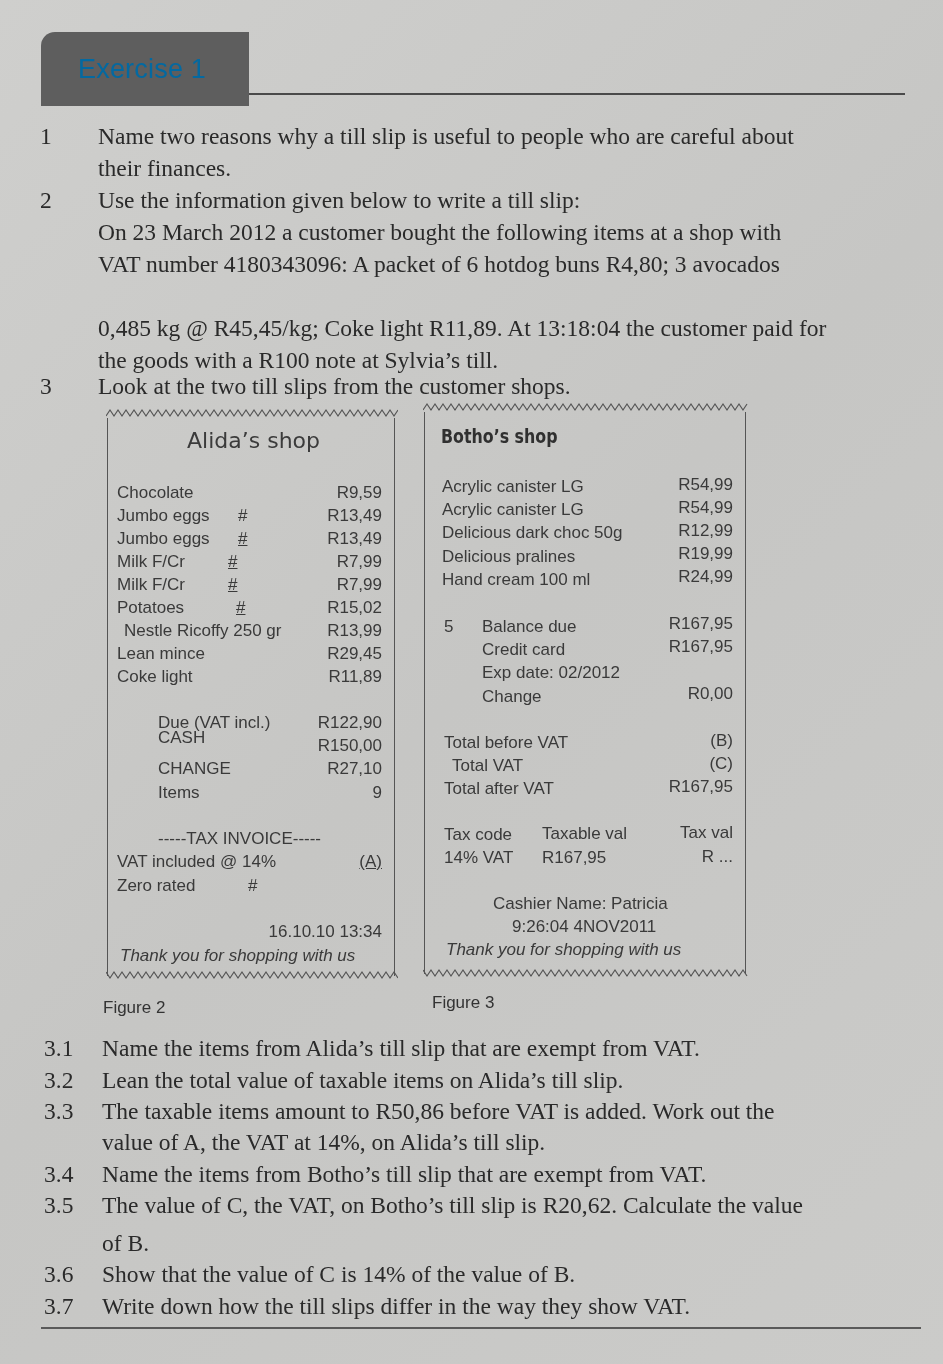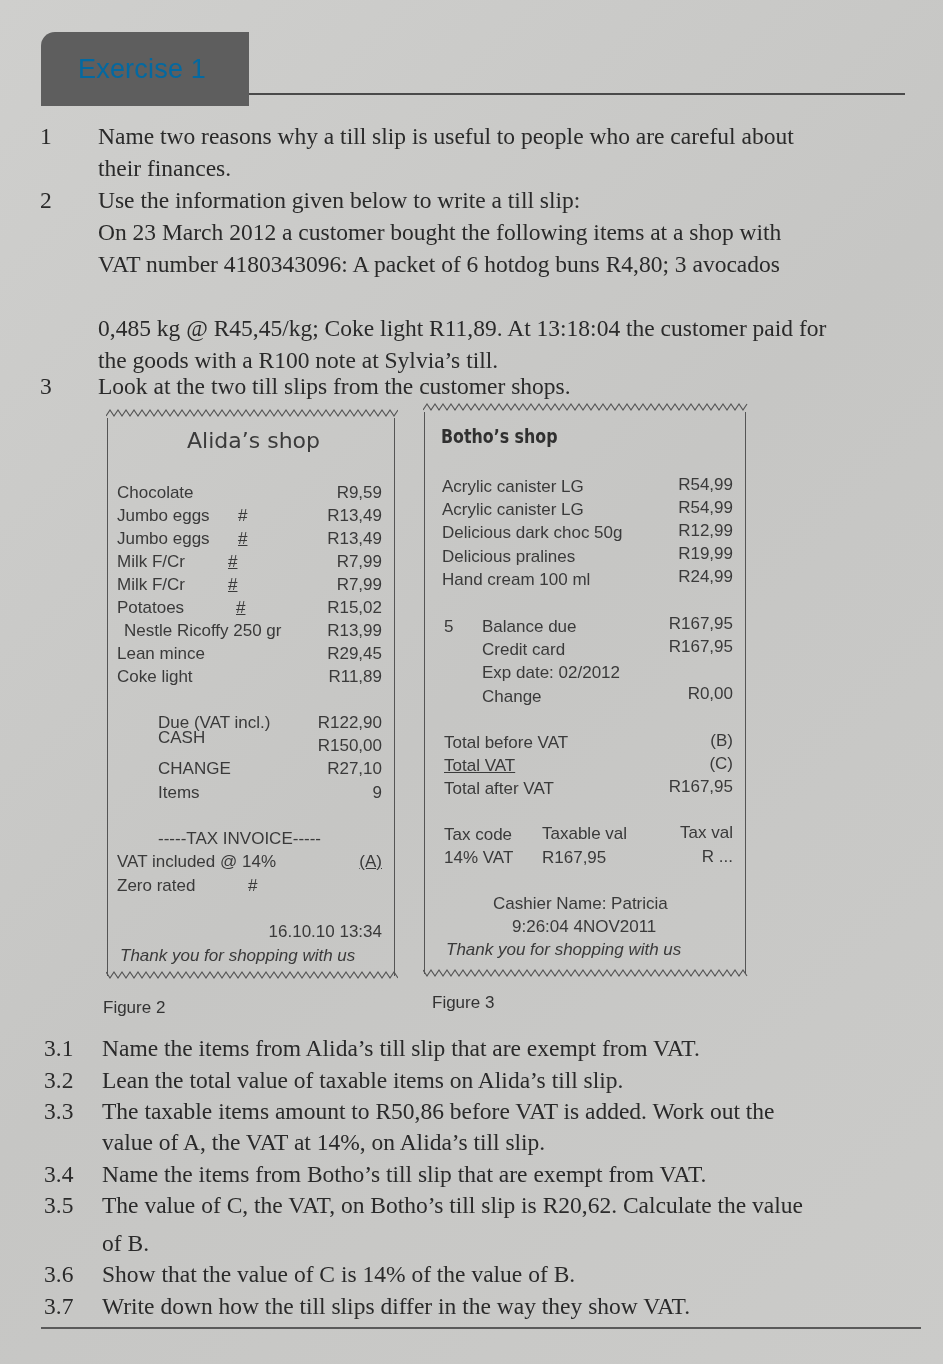--- a/index.html
+++ b/index.html
@@ -175,21 +175,21 @@
     <div class="r-row" style="left:57px; top:226px;">Credit card</div>
     <div class="r-right" style="right:12px; top:223px;">R167,95</div>
     <div class="r-row" style="left:57px; top:249px;">Exp date: 02/2012</div>
     <div class="r-row" style="left:57px; top:273px;">Change</div>
     <div class="r-right" style="right:12px; top:270px;">R0,00</div>
   </div>
 
   <div>
     <div class="r-row" style="left:19px; top:319px;">Total before VAT</div>
     <div class="r-right" style="right:12px; top:317px;">(B)</div>
-    <div class="r-row" style="left:19px; top:342px;text-decoration:underline;">Total VAT</div>
+    <div class="r-row" style="left:27px; top:342px;">Total VAT</div>
     <div class="r-right" style="right:12px; top:340px;">(C)</div>
     <div class="r-row" style="left:19px; top:365px;">Total after VAT</div>
     <div class="r-right" style="right:12px; top:363px;">R167,95</div>
   </div>
 
   <div>
     <div class="r-row" style="left:19px; top:411px;">Tax code</div>
     <div class="r-row" style="left:117px; top:410px;">Taxable val</div>
     <div class="r-right" style="right:12px; top:409px;">Tax val</div>
     <div class="r-row" style="left:19px; top:434px;">14% VAT</div>

